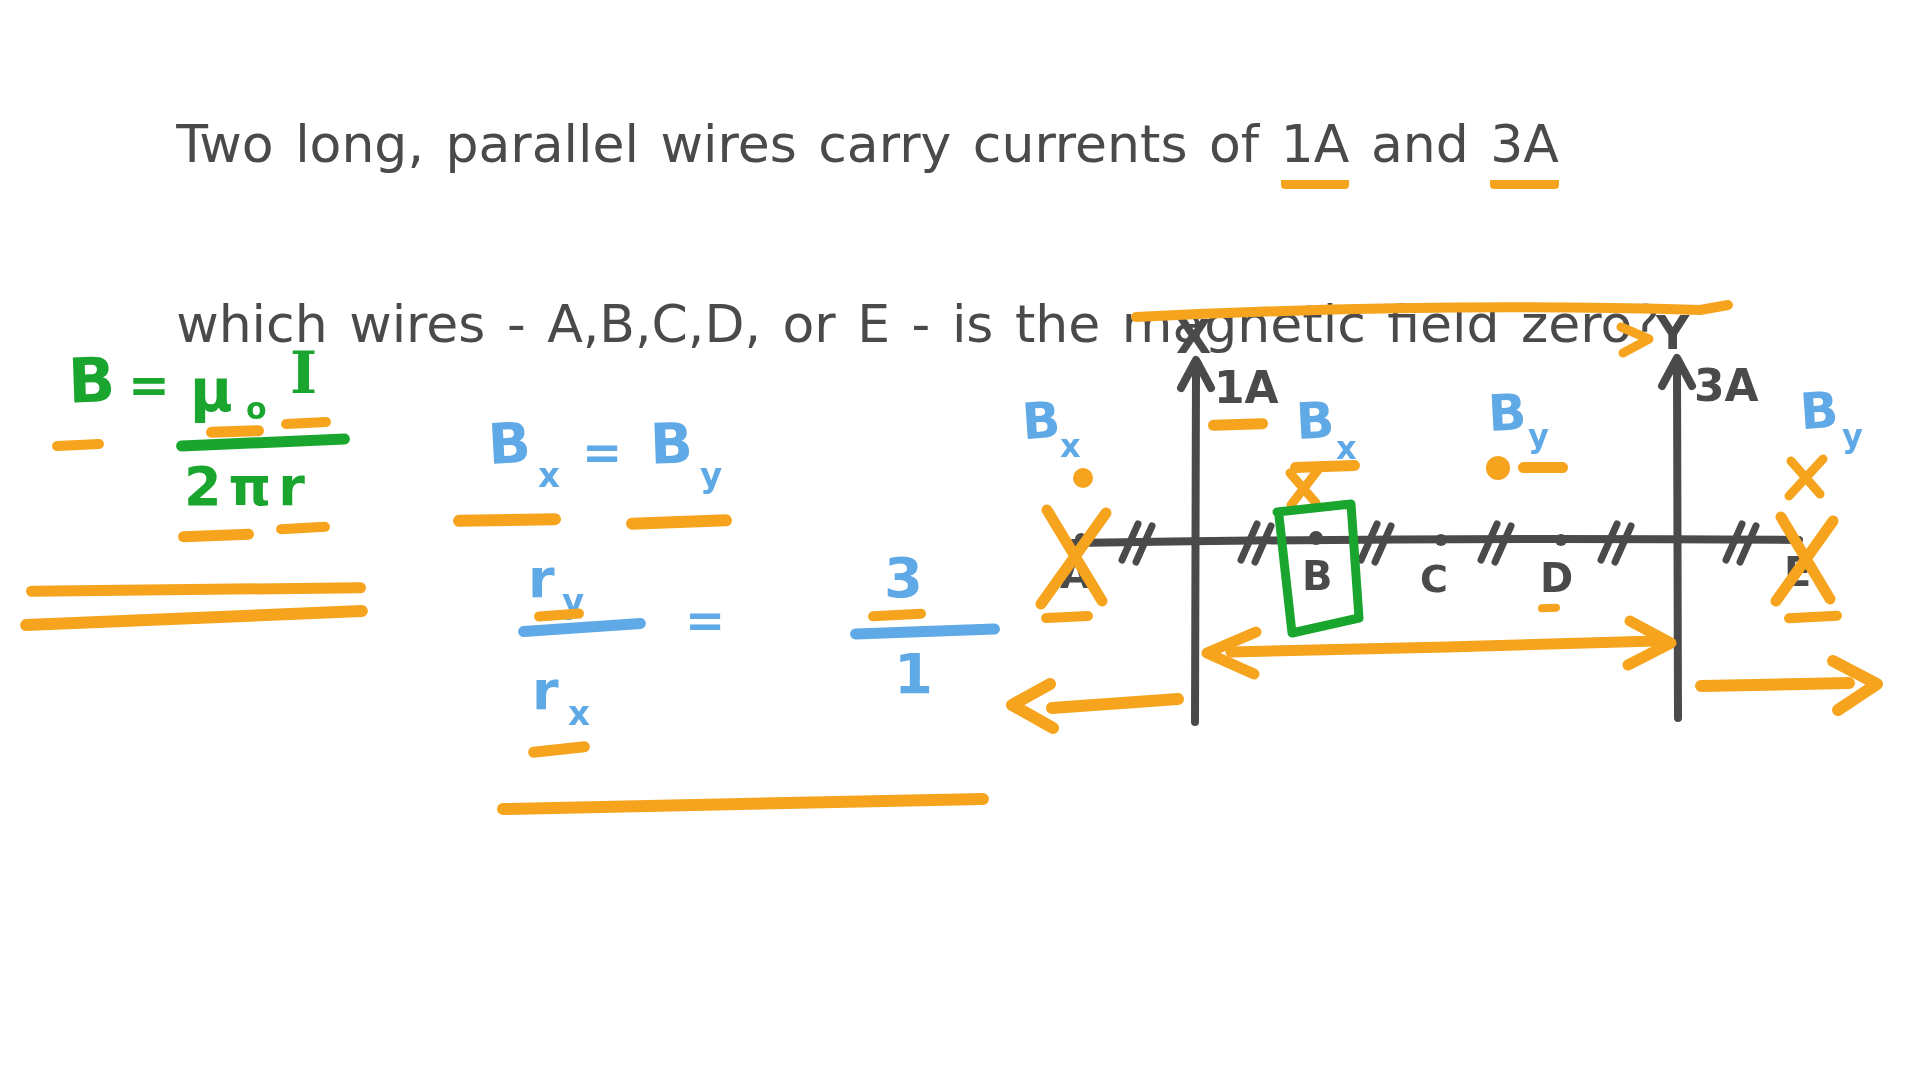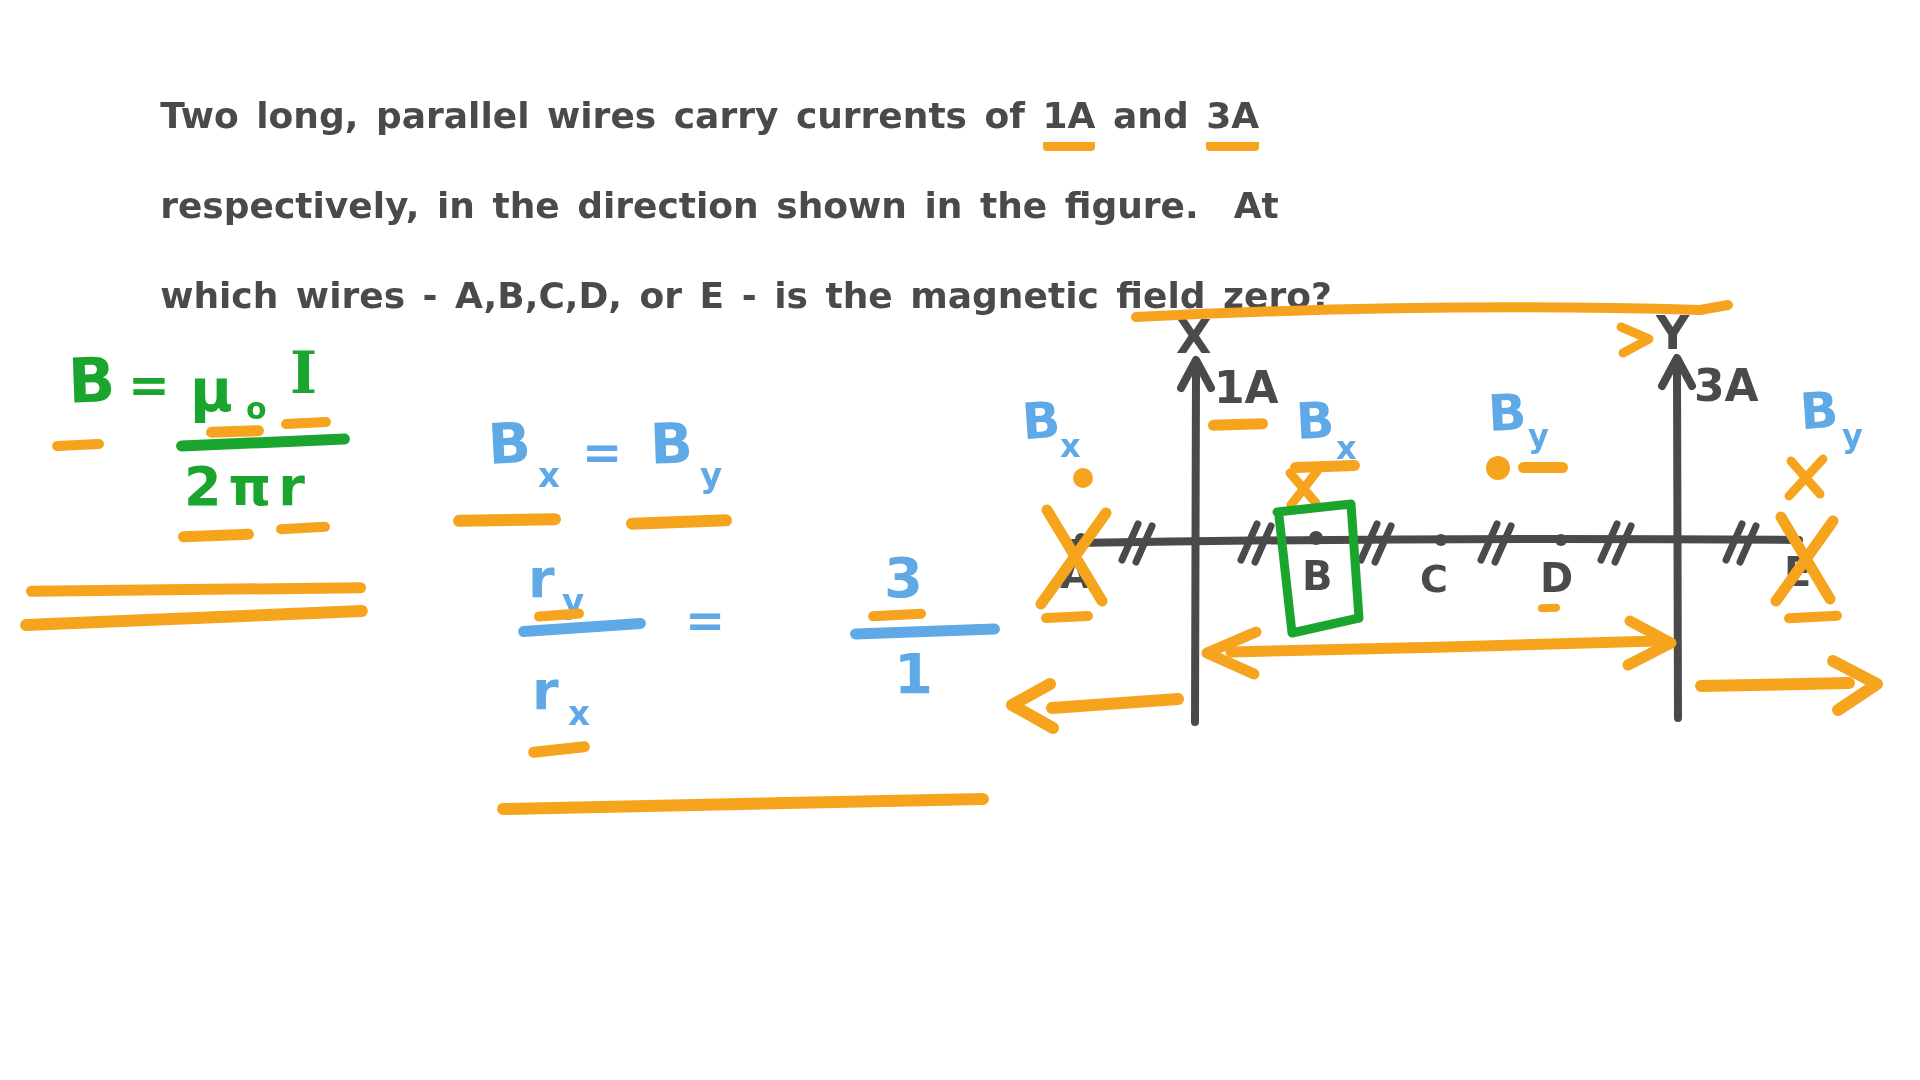--- a/index.html
+++ b/index.html
@@ -11,21 +11,21 @@
   }
   html,body{margin:0;padding:0;background:var(--bg);}
   #canvas{
     position:relative;width:1920px;height:1080px;overflow:hidden;
     background:var(--bg);
     font-family:"DejaVu Sans","Liberation Sans",sans-serif;
     color:var(--ink);
   }
   .qline{
     position:absolute;left:90px;white-space:pre;
-    font-size:36px;font-weight:bold;color:var(--ink);
+    font-size:52px;font-weight:normal;color:var(--ink);
     letter-spacing:0px;word-spacing:5px;
   }
   .u-orange{
     border-bottom:9px solid var(--orange);
     padding-bottom:6px;border-radius:4px;
   }
   .lbl{
     position:absolute;font-weight:bold;white-space:pre;line-height:1;
   }
   .green{color:var(--green);}
@@ -45,23 +45,20 @@
   .s-green{stroke:var(--green);}
   svg path{fill:none;stroke-linecap:round;stroke-linejoin:round;}
 </style>
 </head>
 <body>
 
 <div id="canvas">
 
   <div class="qline" style="top:54px;">
     <span>Two long, parallel wires carry currents of </span><span class="u-orange">1A</span><span> and </span><span class="u-orange">3A</span>
-  </div>
-  <div class="qline" style="top:144px;">
-    <span>respectively, in the direction shown in the figure.  At</span>
   </div>
   <div class="qline" style="top:234px;">
     <span>which wires - A,B,C,D, or E - is the </span><span>magnetic field zero?</span>
   </div>
 
   <div class="lbl green" style="left:68px;top:350px;font-size:62px;transform:rotate(-2deg);">B</div>
   <div class="lbl green" style="left:128px;top:360px;font-size:50px;">=</div>
   <div class="lbl green" style="left:190px;top:362px;font-size:58px;">μ</div>
   <div class="lbl green" style="left:246px;top:394px;font-size:30px;">o</div>
   <div class="lbl green serif" style="left:290px;top:344px;font-size:58px;">I</div>

